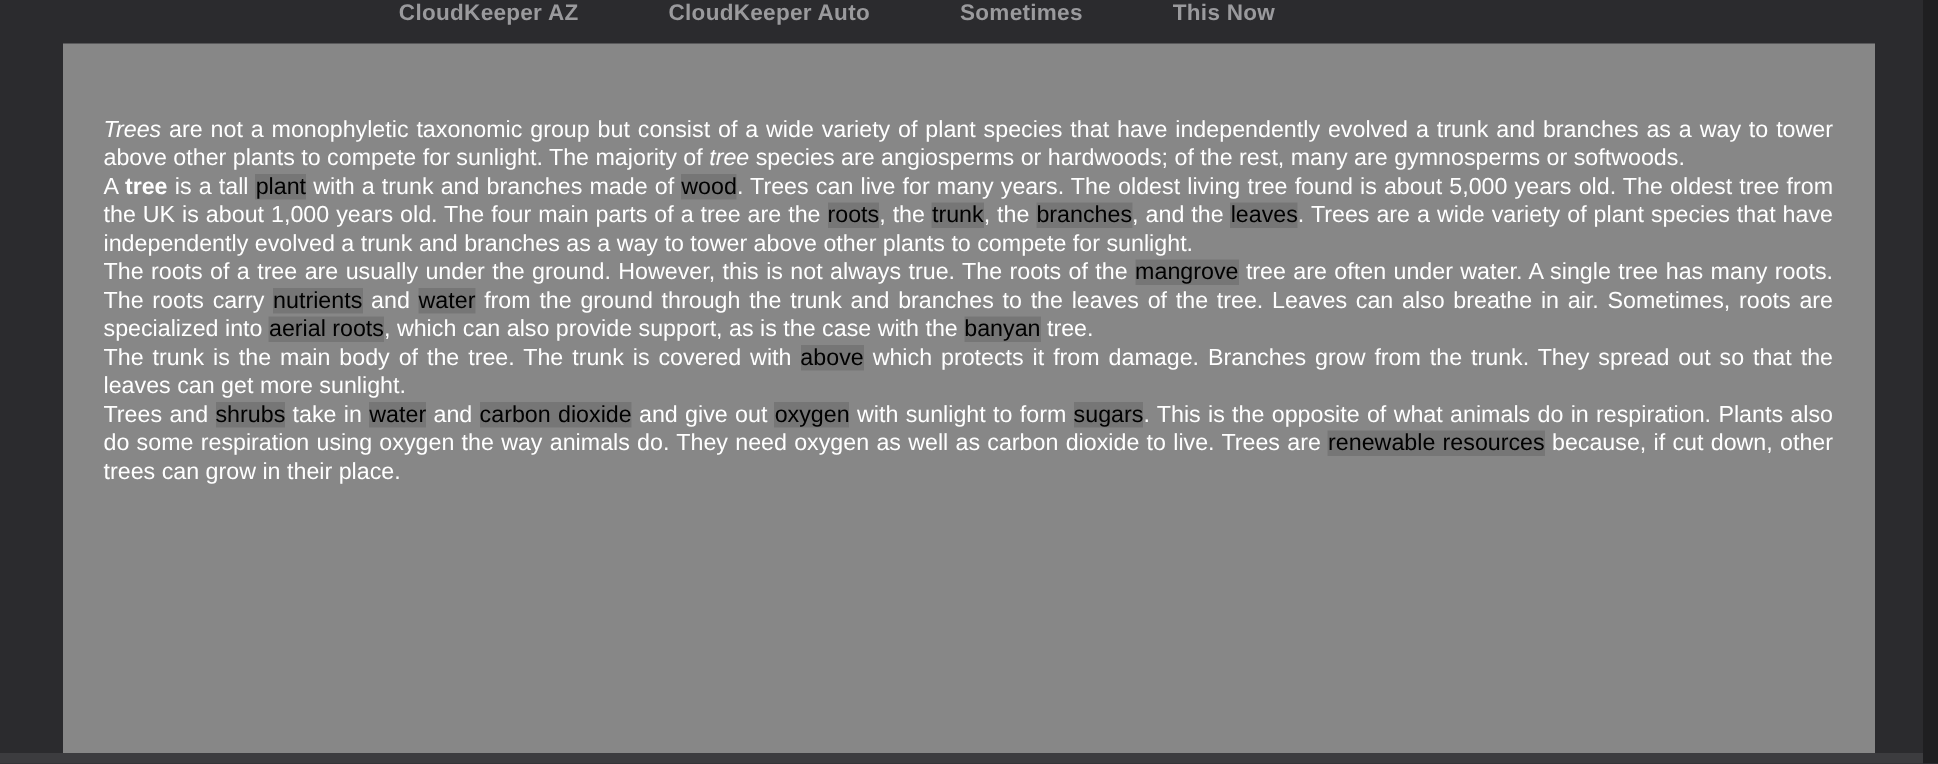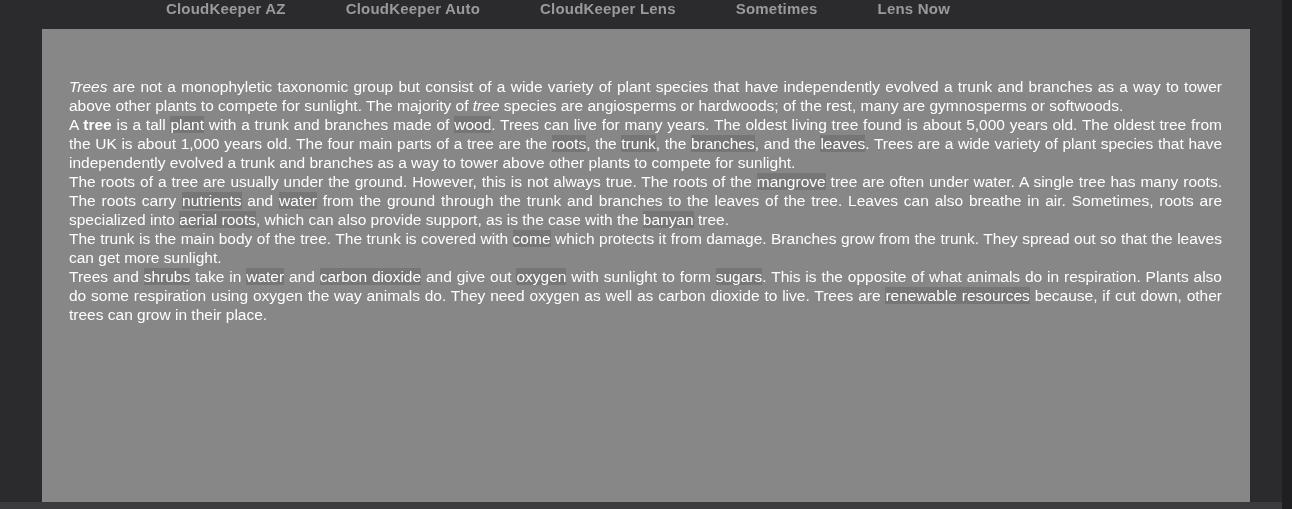--- a/index.html
+++ b/index.html
@@ -67,21 +67,21 @@
     color: #ffffff;
     font-size: 15.5px;
     line-height: 19px;
     text-align: justify;
     text-justify: inter-word;
   }
   .article-body p {
     margin: 0 0 0 0;
   }
   .link {
-    color: #ffffff;
+    color: #000000;
     text-decoration: none;
     background: rgba(0,0,0,0.12);
     cursor: pointer;
   }
   .it { font-style: italic; }
   .bd { font-weight: bold; }
   
   .bottom-bar {
     position: absolute;
     left: 0;
@@ -108,32 +108,31 @@
   }
 </style>
 </head>
 <body>
 
 <div class="page">
 
   <div class="navbar">
     <span class="nav-item">CloudKeeper AZ</span>
     <span class="nav-item">CloudKeeper Auto</span>
-    <span class="nav-item">CloudKeeper Lens</span>
     <span class="nav-item">Sometimes</span>
-    <span class="nav-item">Lens Now</span>
+    <span class="nav-item">This Now</span>
   </div>
 
   <div class="content-frame">
     <div class="article-card">
       <div class="article-body" id="article-body">
           <p><span class="it">Trees</span><span> are not a monophyletic taxonomic group but consist of a wide variety of plant species that have independently evolved a trunk and branches as a way to tower above other plants to compete for sunlight. The majority of </span><span class="it">tree</span><span> species are angiosperms or hardwoods; of the rest, many are gymnosperms or softwoods.</span></p>
           <p><span>A </span><span class="bd">tree</span><span> is a tall </span><span class="link">plant</span><span> with a trunk and branches made of </span><span class="link">wood</span><span>. Trees can live for many years. The oldest living tree found is about 5,000 years old. The oldest tree from the UK is about 1,000 years old. The four main parts of a tree are the </span><span class="link">roots</span><span>, the </span><span class="link">trunk</span><span>, the </span><span class="link">branches</span><span>, and the </span><span class="link">leaves</span><span>. Trees are a wide variety of plant species that have independently evolved a trunk and branches as a way to tower above other plants to compete for sunlight.</span></p>
           <p><span>The roots of a tree are usually under the ground. However, this is not always true. The roots of the </span><span class="link">mangrove</span><span> tree are often under water. A single tree has many roots. The roots carry </span><span class="link">nutrients</span><span> and </span><span class="link">water</span><span> from the ground through the trunk and branches to the leaves of the tree. Leaves can also breathe in air. Sometimes, roots are specialized into </span><span class="link">aerial roots</span><span>, which can also provide support, as is the case with the </span><span class="link">banyan</span><span> tree.</span></p>
-          <p><span>The trunk is the main body of the tree. The trunk is covered with </span><span class="link">come</span><span> which protects it from damage. Branches grow from the trunk. They spread out so that the leaves can get more sunlight.</span></p>
+          <p><span>The trunk is the main body of the tree. The trunk is covered with </span><span class="link">above</span><span> which protects it from damage. Branches grow from the trunk. They spread out so that the leaves can get more sunlight.</span></p>
           <p><span>Trees and </span><span class="link">shrubs</span><span> take in </span><span class="link">water</span><span> and </span><span class="link">carbon dioxide</span><span> and give out </span><span class="link">oxygen</span><span> with sunlight to form </span><span class="link">sugars</span><span>. This is the opposite of what animals do in respiration. Plants also do some respiration using oxygen the way animals do. They need oxygen as well as carbon dioxide to live. Trees are </span><span class="link">renewable resources</span><span> because, if cut down, other trees can grow in their place.</span></p>
         </div>
     </div>
   </div>
 
   <div class="right-edge"></div>
 
   <div class="bottom-bar">
     <div class="bottom-thumb"></div>
   </div>

